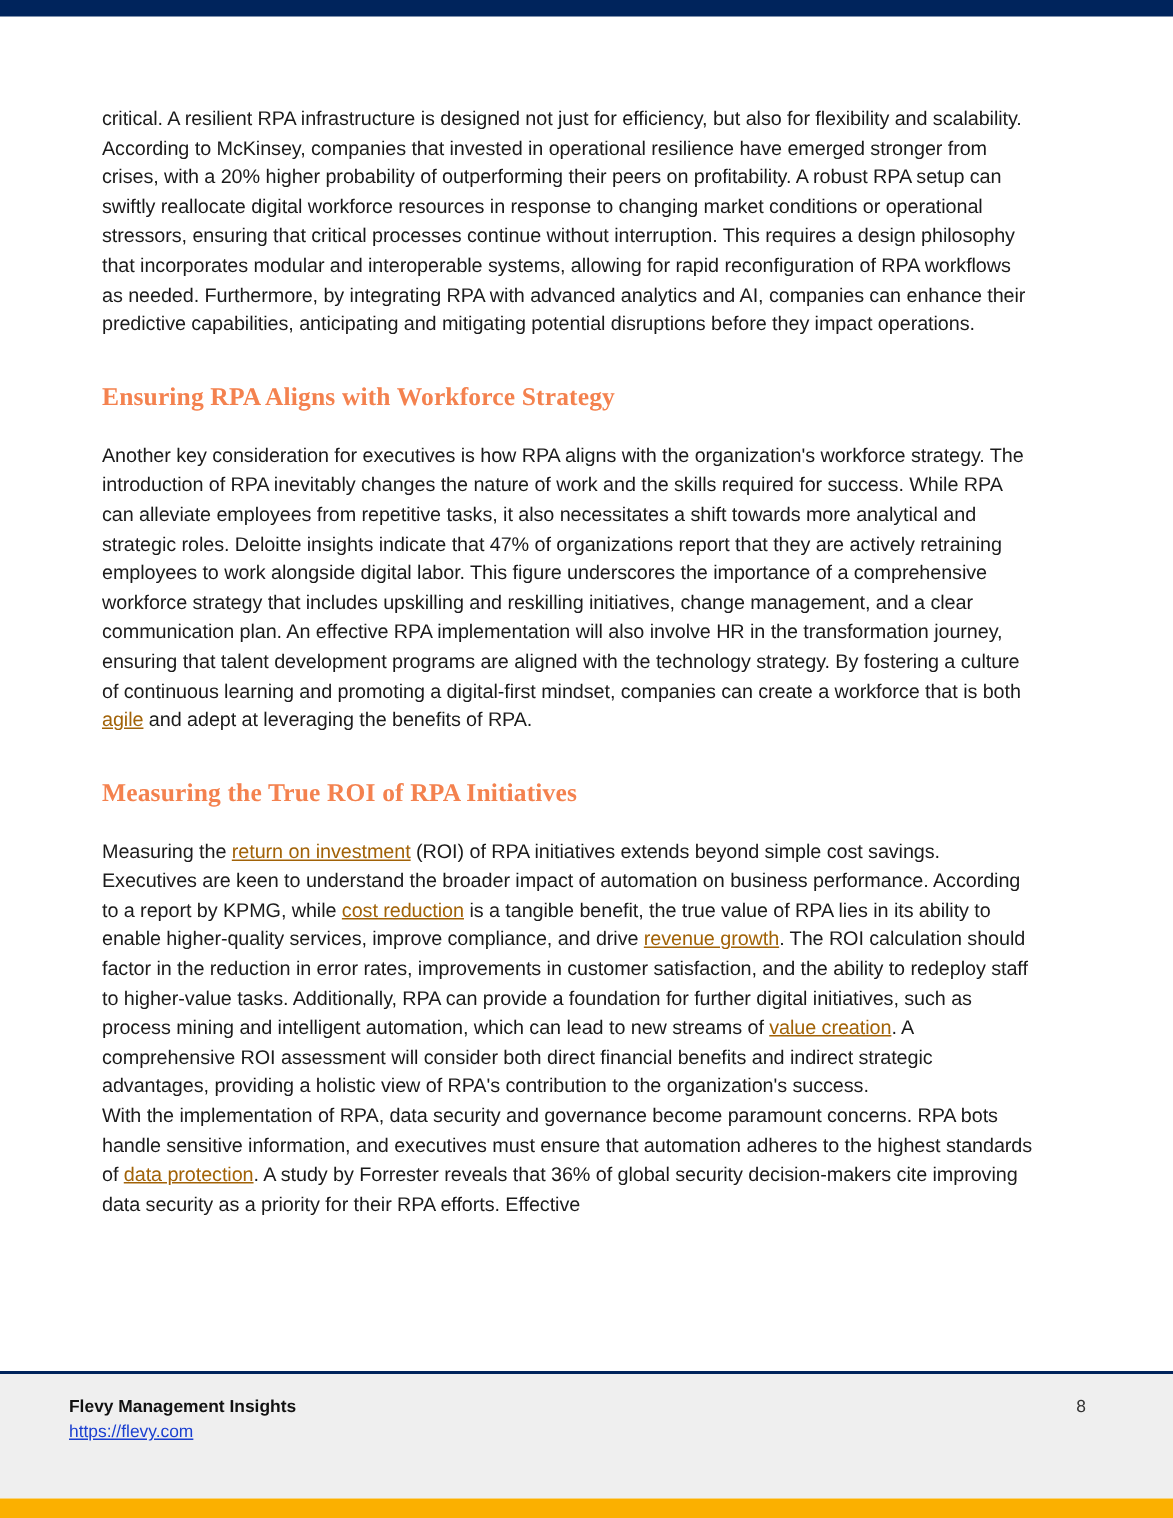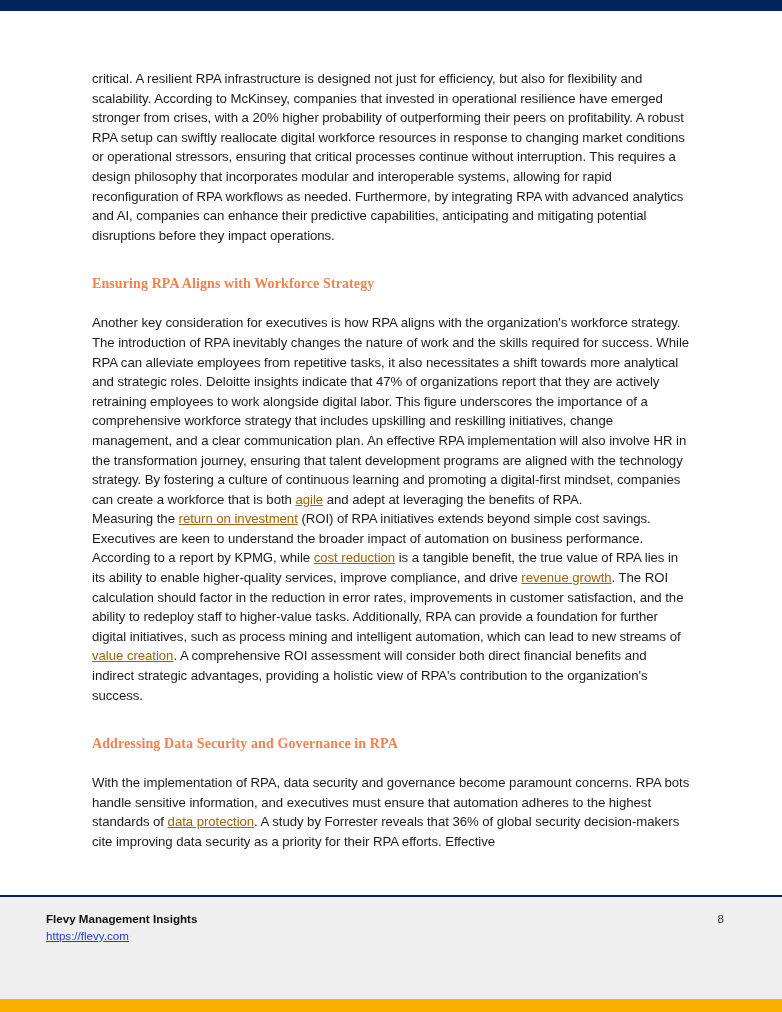--- a/index.html
+++ b/index.html
@@ -25,56 +25,56 @@
   
   .top-bar {
     height: 11px;
     width: 100%;
     background: #00245c;
     flex: 0 0 auto;
   }
   
   .content {
     flex: 1 1 auto;
-    padding: 58px 92px 0 92px;
+    padding: 58px 92px 0 68px;
     box-sizing: border-box;
     overflow: hidden;
   }
   .content p {
     margin: 0 0 0 0;
     font-size: 13.2px;
     line-height: 19.6px;
     color: #1b1b1b;
     text-align: left;
     letter-spacing: -0.05px;
   }
   .content p + h2 {
     margin-top: 26px;
   }
   h2.section-heading {
     font-family: "Liberation Serif", "DejaVu Serif", serif;
-    font-size: 14px;
+    font-size: 17px;
     line-height: 26px;
     font-weight: 700;
     color: #f4824f;
     margin: 0 0 16px 0;
     letter-spacing: 0.1px;
   }
   a.inline-link {
     color: #a16207;
     text-decoration: underline;
   }
   
   .footer {
     flex: 0 0 auto;
     background: #efefef;
     border-top: 2px solid #00245c;
     padding: 14px 46px 10px 46px;
     box-sizing: border-box;
-    height: 104px;
+    height: 85px;
     margin-top: 32px;
   }
   .footer-top {
     display: flex;
     justify-content: space-between;
     align-items: flex-start;
   }
   .footer-brand {
     font-size: 11.6px;
     font-weight: bold;
@@ -117,23 +117,23 @@
 
   <div class="top-bar"></div>
 
   <div class="content">
 
     <p><span>critical. A resilient RPA infrastructure is designed not just for efficiency, but also for flexibility and scalability. According to McKinsey, companies that invested in operational resilience have emerged stronger from crises, with a 20% higher probability of outperforming their peers on profitability. A robust RPA setup can swiftly reallocate digital workforce resources in response to changing market conditions or operational stressors, ensuring that critical processes continue without interruption. This requires a design philosophy that incorporates modular and interoperable systems, allowing for rapid reconfiguration of RPA workflows as needed. Furthermore, by integrating RPA with advanced analytics and AI, companies can enhance their predictive capabilities, anticipating and mitigating potential disruptions before they impact operations.</span></p>
 
     <h2 class="section-heading">Ensuring RPA Aligns with Workforce Strategy</h2>
     <p><span>Another key consideration for executives is how RPA aligns with the organization's workforce strategy. The introduction of RPA inevitably changes the nature of work and the skills required for success. While RPA can alleviate employees from repetitive tasks, it also necessitates a shift towards more analytical and strategic roles. Deloitte insights indicate that 47% of organizations report that they are actively retraining employees to work alongside digital labor. This figure underscores the importance of a comprehensive workforce strategy that includes upskilling and reskilling initiatives, change management, and a clear communication plan. An effective RPA implementation will also involve HR in the transformation journey, ensuring that talent development programs are aligned with the technology strategy. By fostering a culture of continuous learning and promoting a digital-first mindset, companies can create a workforce that is both </span><a class="inline-link" href="#">agile</a><span> and adept at leveraging the benefits of RPA.</span></p>
 
+    <h2 class="section-heading">Measuring the True ROI of RPA Initiatives</h2>
     <p><span>Measuring the </span><a class="inline-link" href="#">return on investment</a><span> (ROI) of RPA initiatives extends beyond simple cost savings. Executives are keen to understand the broader impact of automation on business performance. According to a report by KPMG, while </span><a class="inline-link" href="#">cost reduction</a><span> is a tangible benefit, the true value of RPA lies in its ability to enable higher-quality services, improve compliance, and drive </span><a class="inline-link" href="#">revenue growth</a><span>. The ROI calculation should factor in the reduction in error rates, improvements in customer satisfaction, and the ability to redeploy staff to higher-value tasks. Additionally, RPA can provide a foundation for further digital initiatives, such as process mining and intelligent automation, which can lead to new streams of </span><a class="inline-link" href="#">value creation</a><span>. A comprehensive ROI assessment will consider both direct financial benefits and indirect strategic advantages, providing a holistic view of RPA's contribution to the organization's success.</span></p>
 
-    <h2 class="section-heading">Addressing Data Security and Governance in RPA</h2>
     <p><span>With the implementation of RPA, data security and governance become paramount concerns. RPA bots handle sensitive information, and executives must ensure that automation adheres to the highest standards of </span><a class="inline-link" href="#">data protection</a><span>. A study by Forrester reveals that 36% of global security decision-makers cite improving data security as a priority for their RPA efforts. Effective</span></p>
 
   </div>
 
   <div class="footer">
     <div class="footer-top">
       <div>
         <div class="footer-brand">Flevy Management Insights</div>
         <a class="footer-url" href="#">https://flevy.com</a>
       </div>

